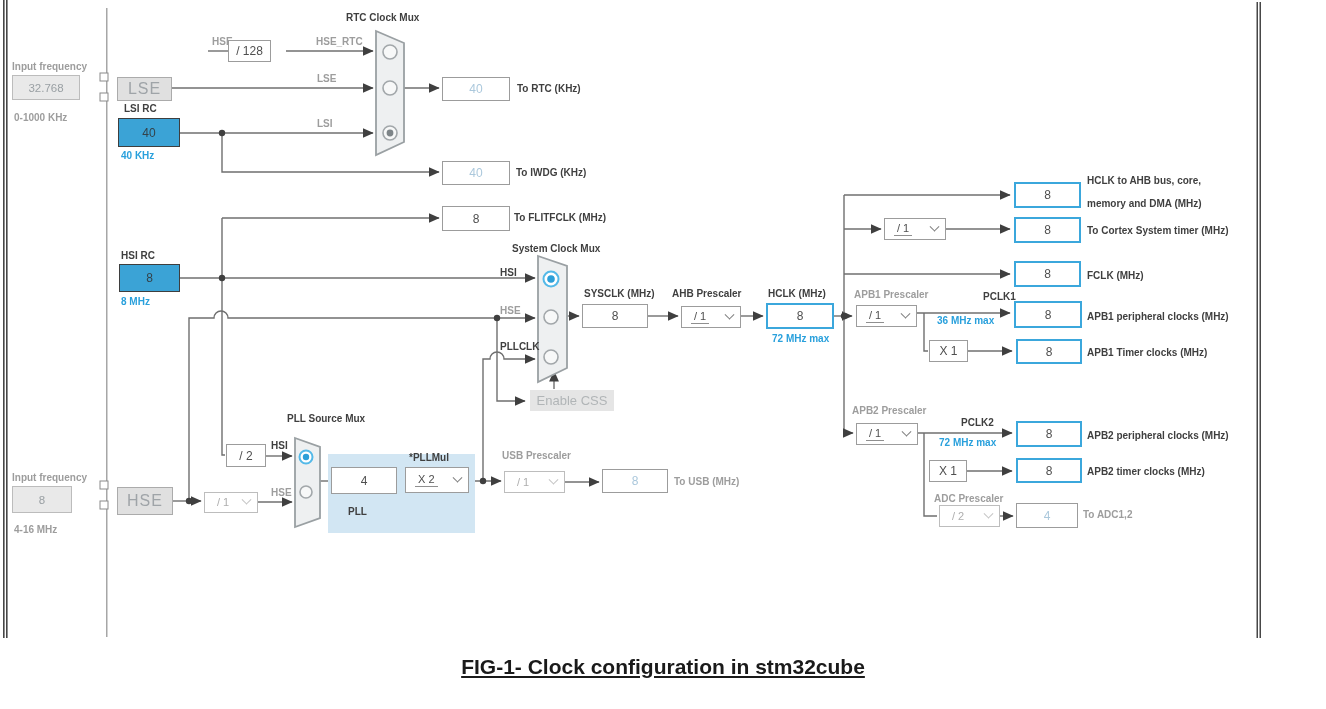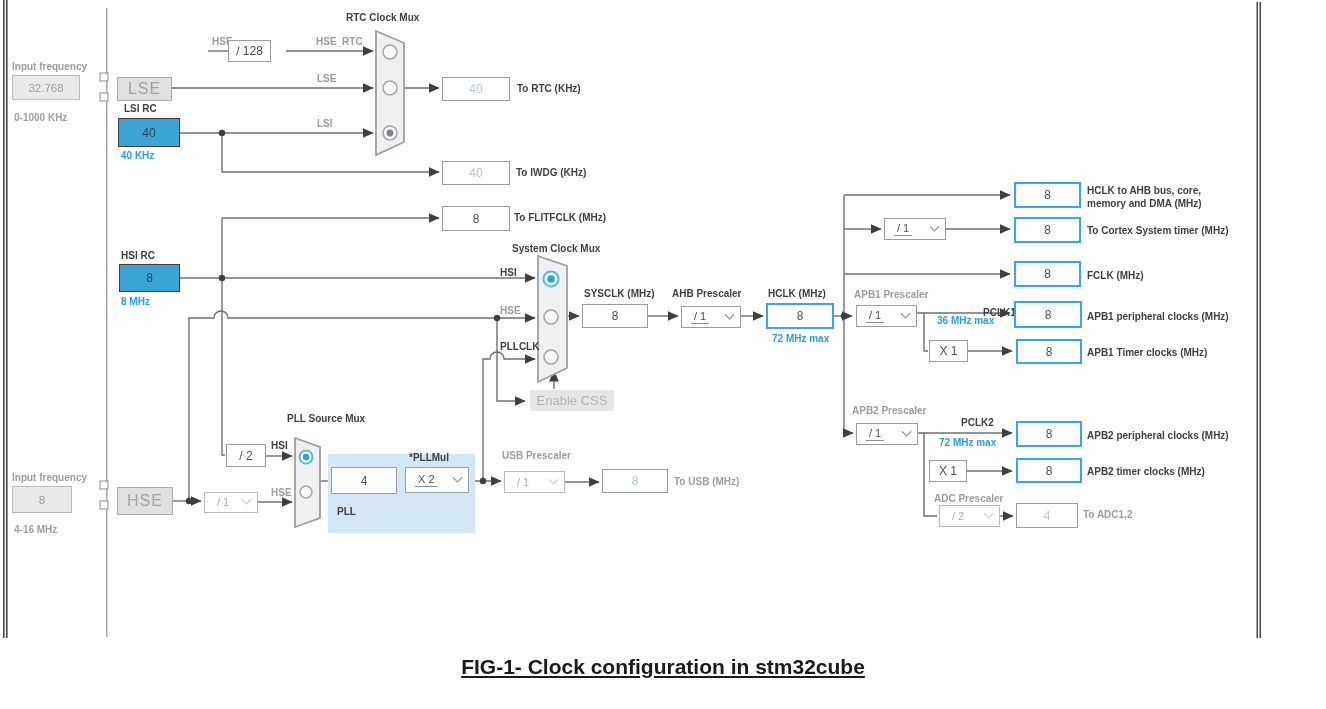--- a/index.html
+++ b/index.html
@@ -201,50 +201,50 @@
   </div>
   <div class="abs lbl g" style="left:271px;top:487px;">HSE</div>
 
   <div class="abs" style="left:328px;top:454px;width:147px;height:79px;background:#d2e6f3;"></div>
   <div class="abs vbox" style="left:331px;top:467px;width:66px;height:27px;">4</div>
   <div class="abs lbl" style="left:409px;top:452px;">*PLLMul</div>
   <div class="abs dd" style="left:405px;top:467px;width:64px;height:26px;">
     <span class="ddv">X 2</span>
     <span class="chev"></span>
   </div>
-  <div class="abs lbl" style="left:337px;top:506px;">PLL</div>
+  <div class="abs lbl" style="left:348px;top:506px;">PLL</div>
 
   <div class="abs lbl g" style="left:502px;top:450px;">USB Prescaler</div>
   <div class="abs dd dis" style="left:504px;top:471px;width:61px;height:22px;">
     <span class="ddv">/ 1</span>
     <span class="chev"></span>
   </div>
   <div class="abs vbox pale" style="left:602px;top:469px;width:66px;height:24px;">8</div>
   <div class="abs lbl g" style="left:674px;top:476px;">To USB (MHz)</div>
 
   <div class="abs vbox bblue" style="left:1014px;top:182px;width:67px;height:26px;">8</div>
-  <div class="abs lbl" style="left:1087px;top:185px;">HCLK to AHB bus, core,</div>
+  <div class="abs lbl" style="left:1087px;top:175px;">HCLK to AHB bus, core,</div>
   <div class="abs lbl" style="left:1087px;top:198px;">memory and DMA (MHz)</div>
 
   <div class="abs dd" style="left:884px;top:218px;width:62px;height:22px;">
     <span class="ddv">/ 1</span>
     <span class="chev"></span>
   </div>
   <div class="abs vbox bblue" style="left:1014px;top:217px;width:67px;height:26px;">8</div>
   <div class="abs lbl" style="left:1087px;top:225px;">To Cortex System timer (MHz)</div>
 
   <div class="abs vbox bblue" style="left:1014px;top:261px;width:67px;height:26px;">8</div>
   <div class="abs lbl" style="left:1087px;top:270px;">FCLK (MHz)</div>
 
   <div class="abs lbl g" style="left:854px;top:289px;">APB1 Prescaler</div>
   <div class="abs dd" style="left:856px;top:305px;width:61px;height:22px;">
     <span class="ddv">/ 1</span>
     <span class="chev"></span>
   </div>
-  <div class="abs lbl" style="left:961px;top:307px;padding-left:22px;">PCLK1</div>
+  <div class="abs lbl" style="left:961px;top:291px;padding-left:22px;">PCLK1</div>
   <div class="abs lbl b" style="left:937px;top:315px;">36 MHz max</div>
   <div class="abs vbox bblue" style="left:1014px;top:301px;width:68px;height:27px;">8</div>
   <div class="abs lbl" style="left:1087px;top:311px;">APB1 peripheral clocks (MHz)</div>
   <div class="abs vbox" style="left:929px;top:340px;width:39px;height:22px;">X 1</div>
   <div class="abs vbox bblue" style="left:1016px;top:339px;width:66px;height:25px;">8</div>
   <div class="abs lbl" style="left:1087px;top:347px;">APB1 Timer clocks (MHz)</div>
 
   <div class="abs lbl g" style="left:852px;top:405px;">APB2 Prescaler</div>
   <div class="abs dd" style="left:856px;top:423px;width:62px;height:22px;">
     <span class="ddv">/ 1</span>

